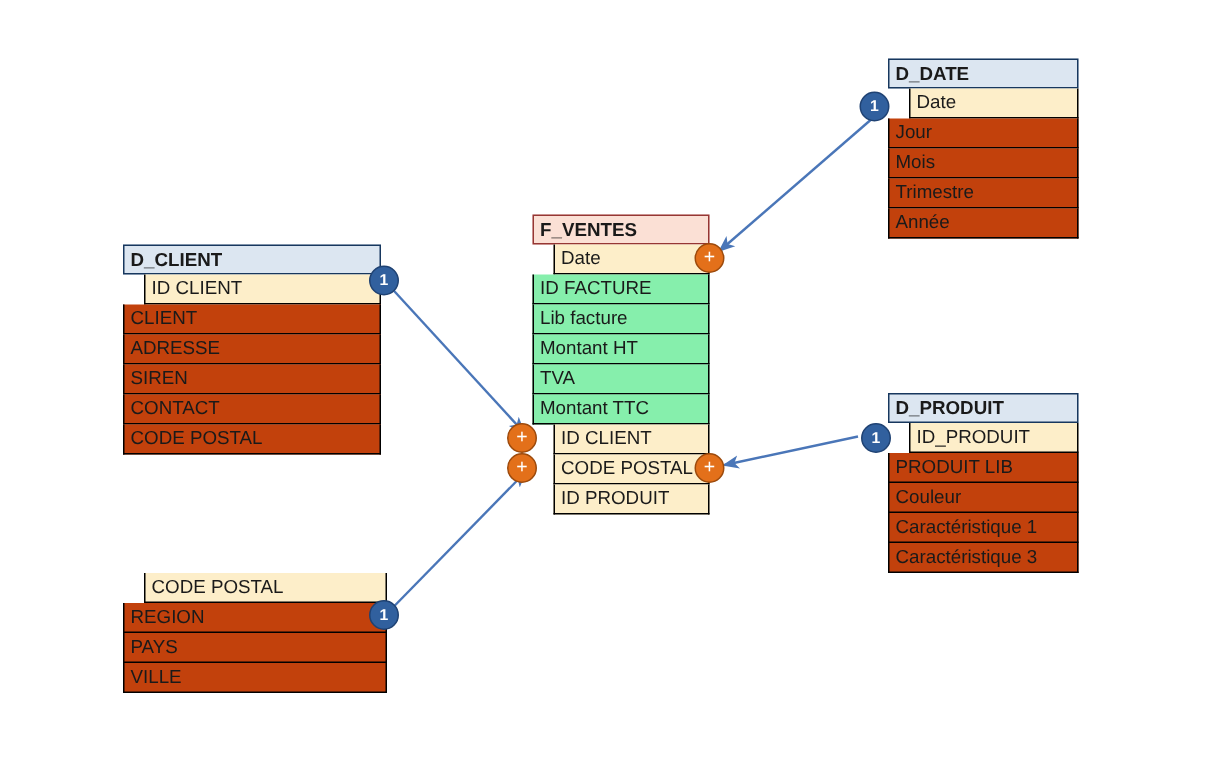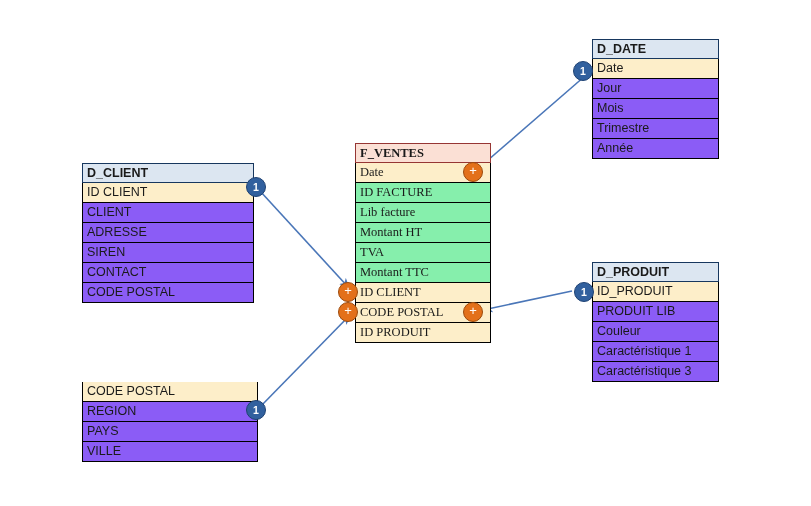--- a/index.html
+++ b/index.html
@@ -52,28 +52,29 @@
     white-space: nowrap;
     overflow: hidden;
   }
   .tbl-row {
     box-sizing: border-box;
     height: 20px;
     line-height: 18px;
     padding: 0 4px;
     font-size: 12.5px;
     color: #1a1a1a;
-    background: #8b5cf6;
+    background: #c2410c;
     border: 1px solid #000000;
     border-top: none;
     white-space: nowrap;
     overflow: hidden;
   }
   .tbl-row.key {
     background: #fdeec9;
+    margin-left: 14px;
   }
 
   
   .table.fact .tbl-header {
     background: #fbe0d5;
     border: 1px solid #963634;
     color: #1a1a1a;
   }
   .table.fact .tbl-row {
     background: #86efac;
@@ -142,21 +143,21 @@
       </div>
       <div class="table" style="left: 82px; top: 163px; width: 172px;">
         <div class="tbl-header">D_CLIENT</div>
         <div class="tbl-row key">ID CLIENT</div>
         <div class="tbl-row">CLIENT</div>
         <div class="tbl-row">ADRESSE</div>
         <div class="tbl-row">SIREN</div>
         <div class="tbl-row">CONTACT</div>
         <div class="tbl-row">CODE POSTAL</div>
       </div>
-      <div class="table fact" style="left: 355px; top: 143px; width: 136px; font-family: Liberation Serif, serif;">
+      <div class="table fact" style="left: 355px; top: 143px; width: 118px;">
         <div class="tbl-header">F_VENTES</div>
         <div class="tbl-row key">Date</div>
         <div class="tbl-row">ID FACTURE</div>
         <div class="tbl-row">Lib facture</div>
         <div class="tbl-row">Montant HT</div>
         <div class="tbl-row">TVA</div>
         <div class="tbl-row">Montant TTC</div>
         <div class="tbl-row key">ID CLIENT</div>
         <div class="tbl-row key">CODE POSTAL</div>
         <div class="tbl-row key">ID PRODUIT</div>

